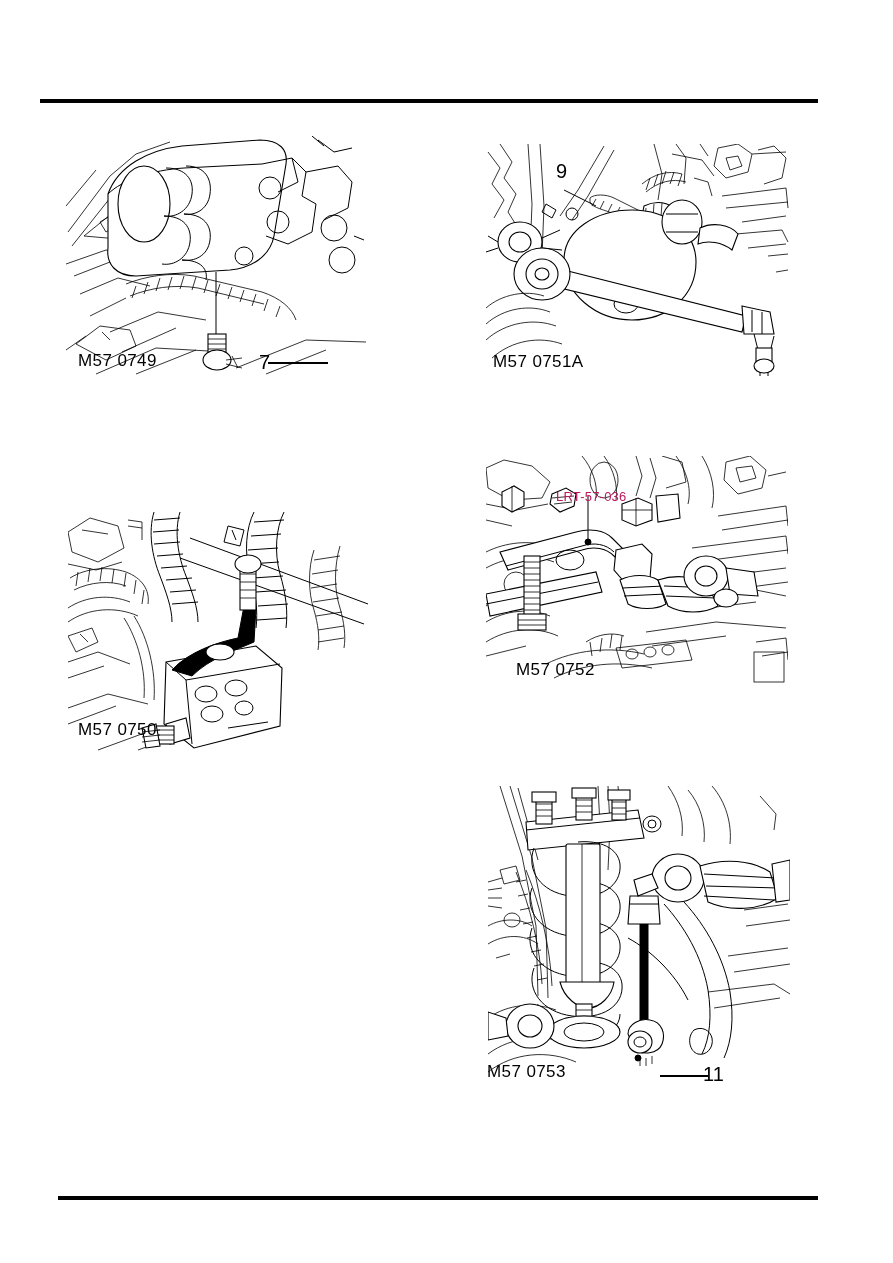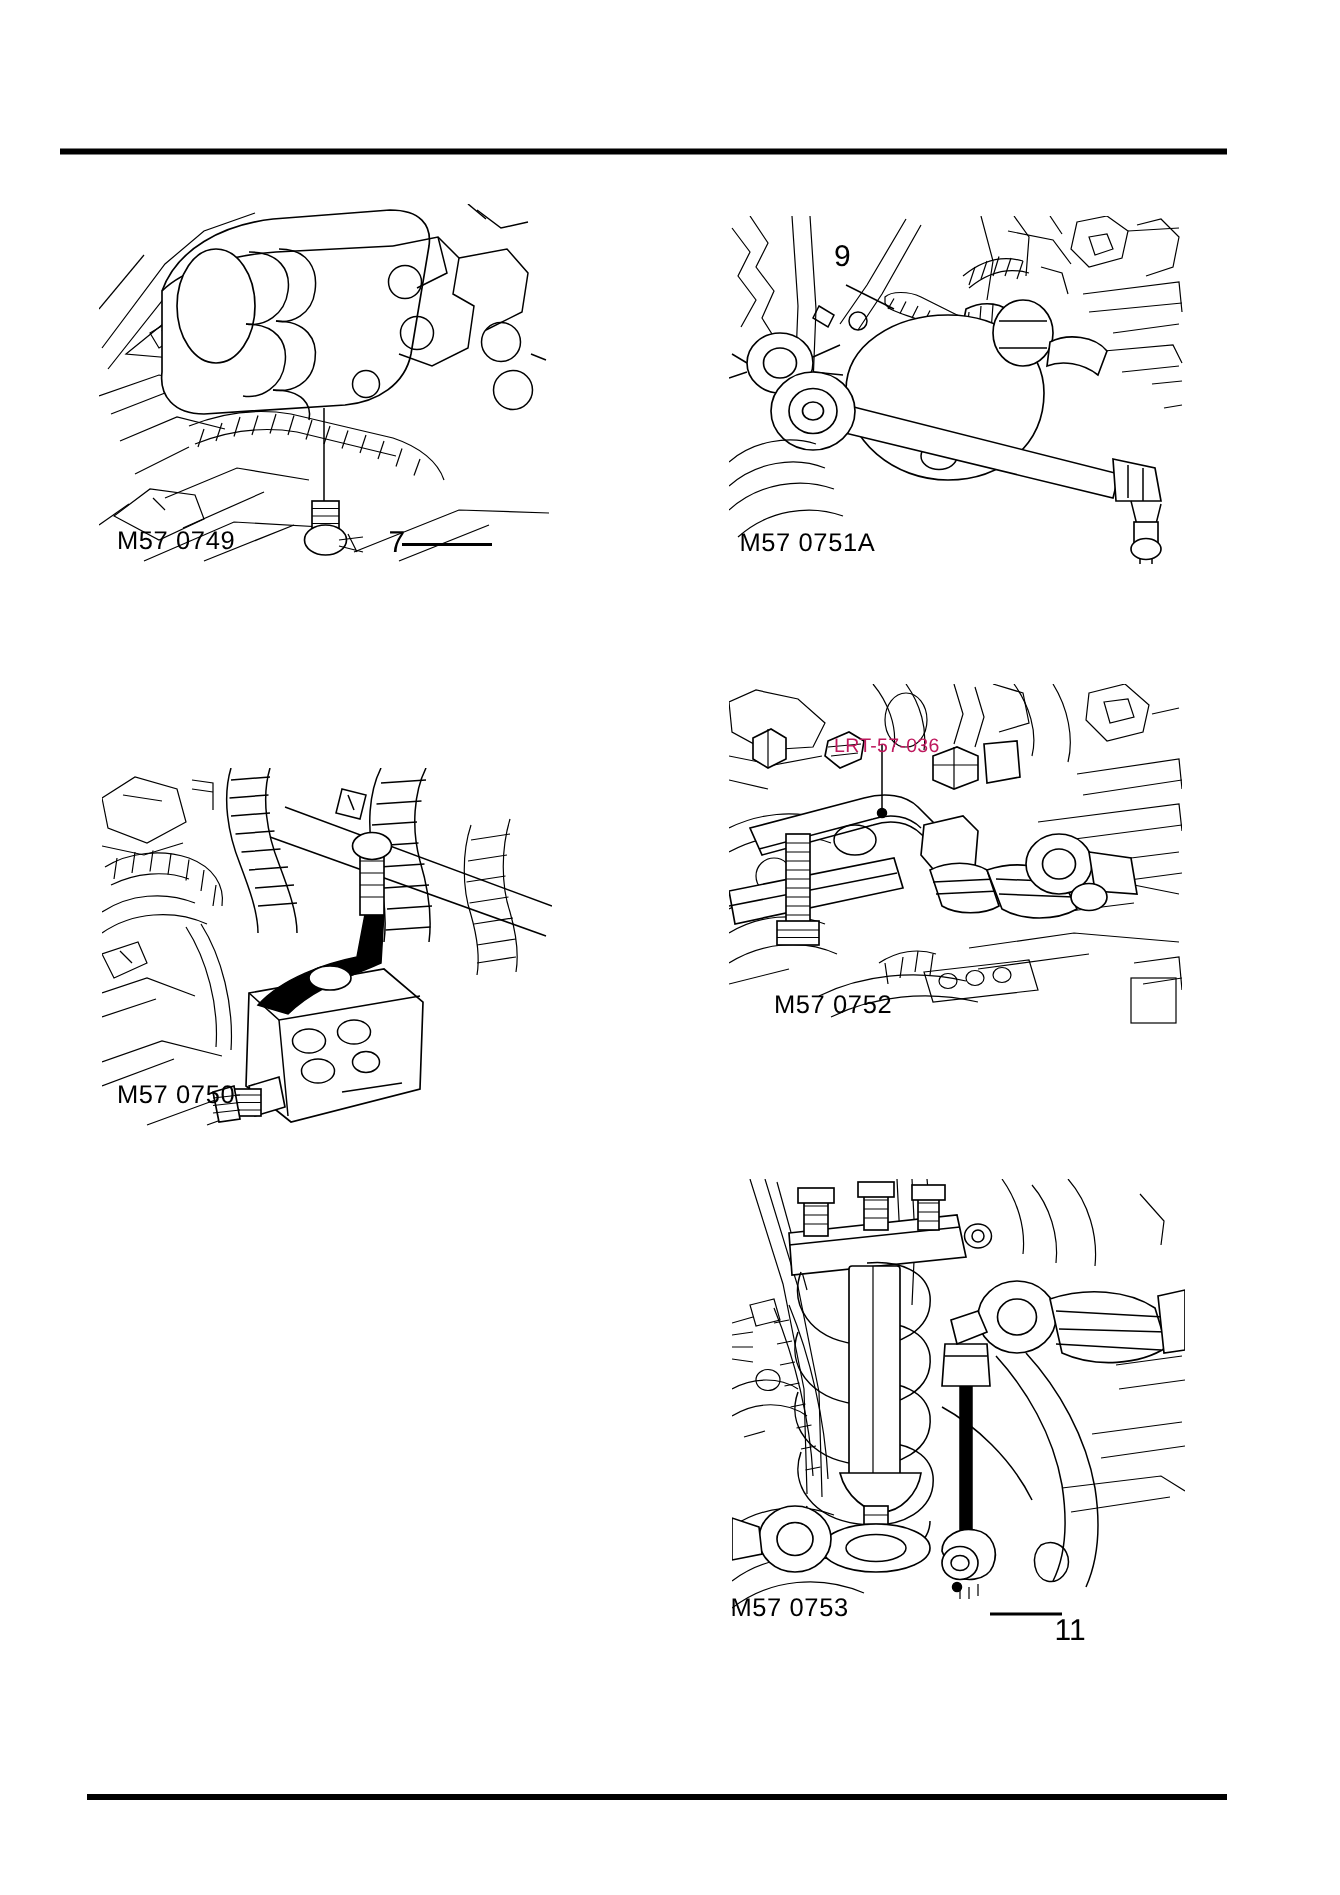--- a/index.html
+++ b/index.html
@@ -543,17 +543,17 @@
       <g class="hatch">
         <path d="M176 118 C196 140 214 170 220 204 C224 230 222 252 214 268"></path>
         <path d="M196 116 C218 140 236 172 242 206 C246 232 244 254 236 272"></path>
         <path d="M206 244 C214 240 222 244 224 252 C226 262 218 270 210 268 C202 266 198 252 206 244 Z"></path>
         <path d="M140 152 C162 164 186 186 200 214"></path>
       </g>
     </svg>
   </div>
   <div class="fig-code" style="left:487px; top:1062px;">M57 0753</div>
   <div class="lead" style="left:660px; top:1075px; width:48px;"></div>
-  <div class="callout" style="left:703px; top:1063px;margin-top:13px;">11</div>
+  <div class="callout" style="left:703px; top:1063px;">11</div>
 
   <div class="rule rule-bottom"></div>
 
 </div>
 
 </body></html>

